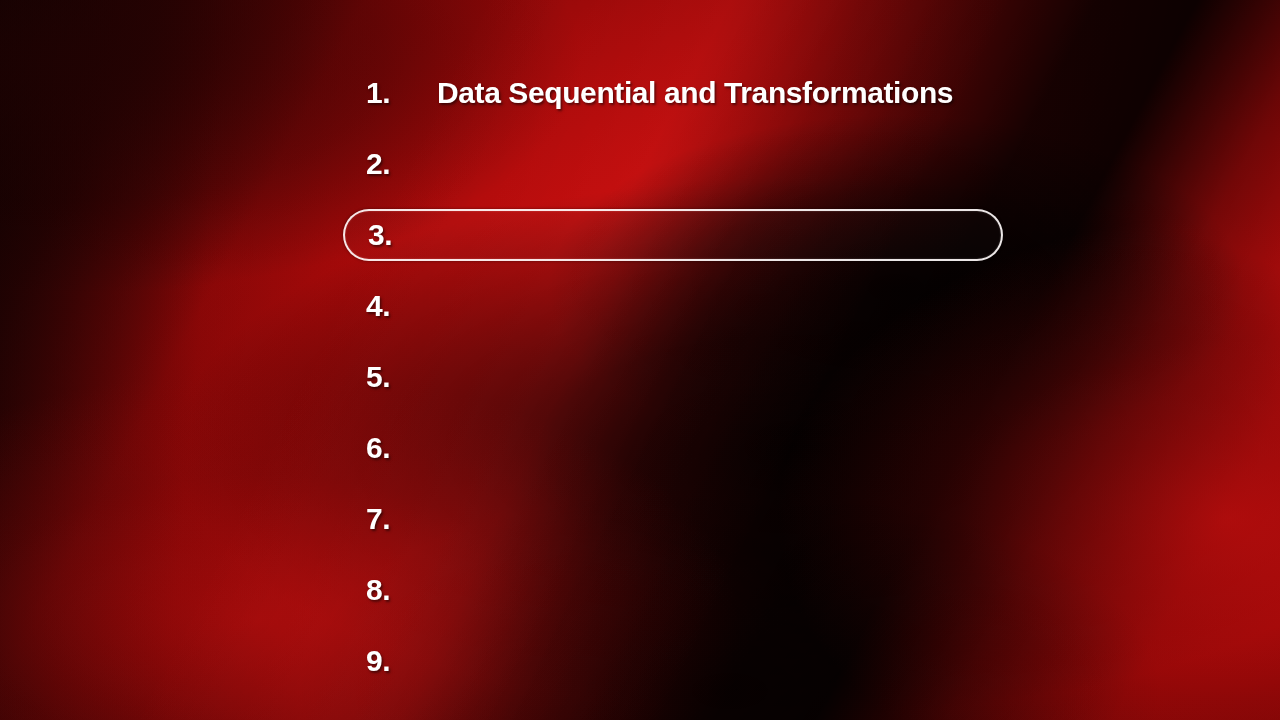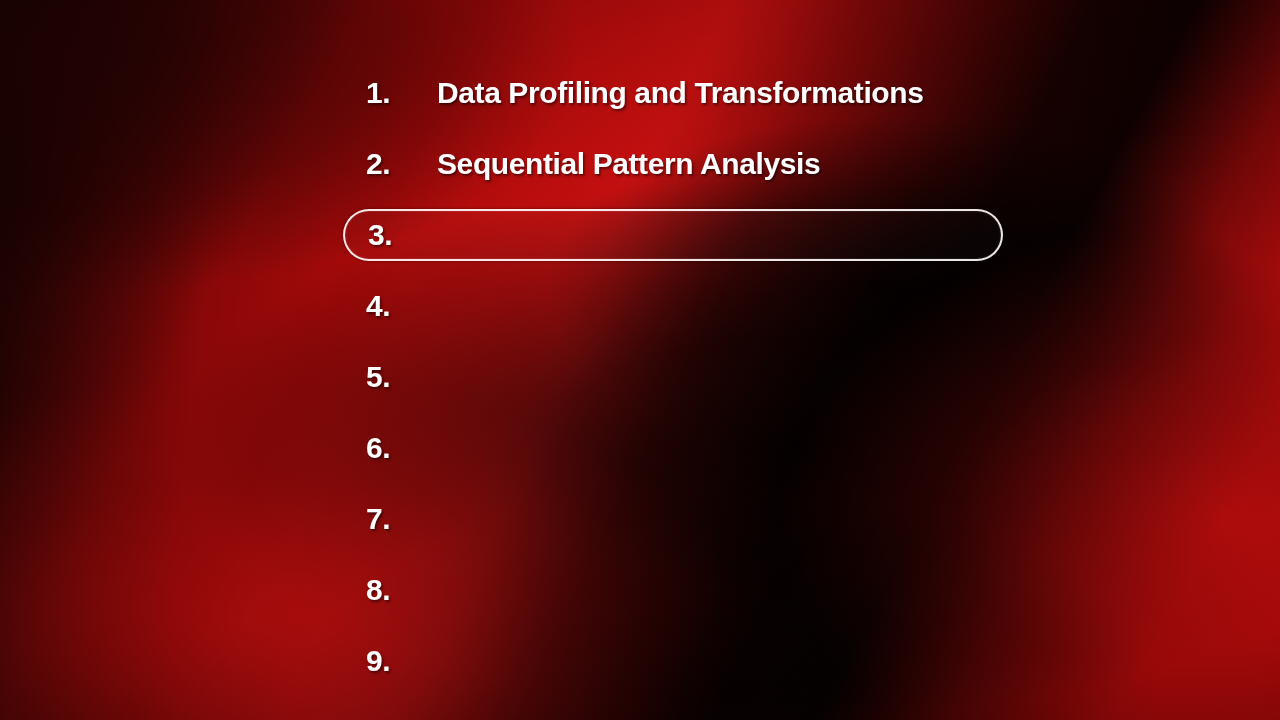--- a/index.html
+++ b/index.html
@@ -183,25 +183,24 @@
   <div class="bg-layer bg-lowerdark"></div>
   <div class="bg-layer bg-highlight"></div>
 
   <div class="title-clip">
     
   </div>
 
   <div class="list">
       <div class="item" style="top: 67px;">
         <span class="num">1.</span>
-        <span class="label">Data Profiling and Transformations</span>
+        <span class="label">Data Sequential and Transformations</span>
       </div>
       <div class="item" style="top: 138px;">
         <span class="num">2.</span>
-        <span class="label">Sequential Pattern Analysis</span>
       </div>
       <div class="item selected" style="top: 209px;">
         <span class="num">3.</span>
         <span class="label"></span>
       </div>
       <div class="item" style="top: 280px;">
         <span class="num">4.</span>
         <span class="label"></span>
       </div>
       <div class="item" style="top: 351px;">

